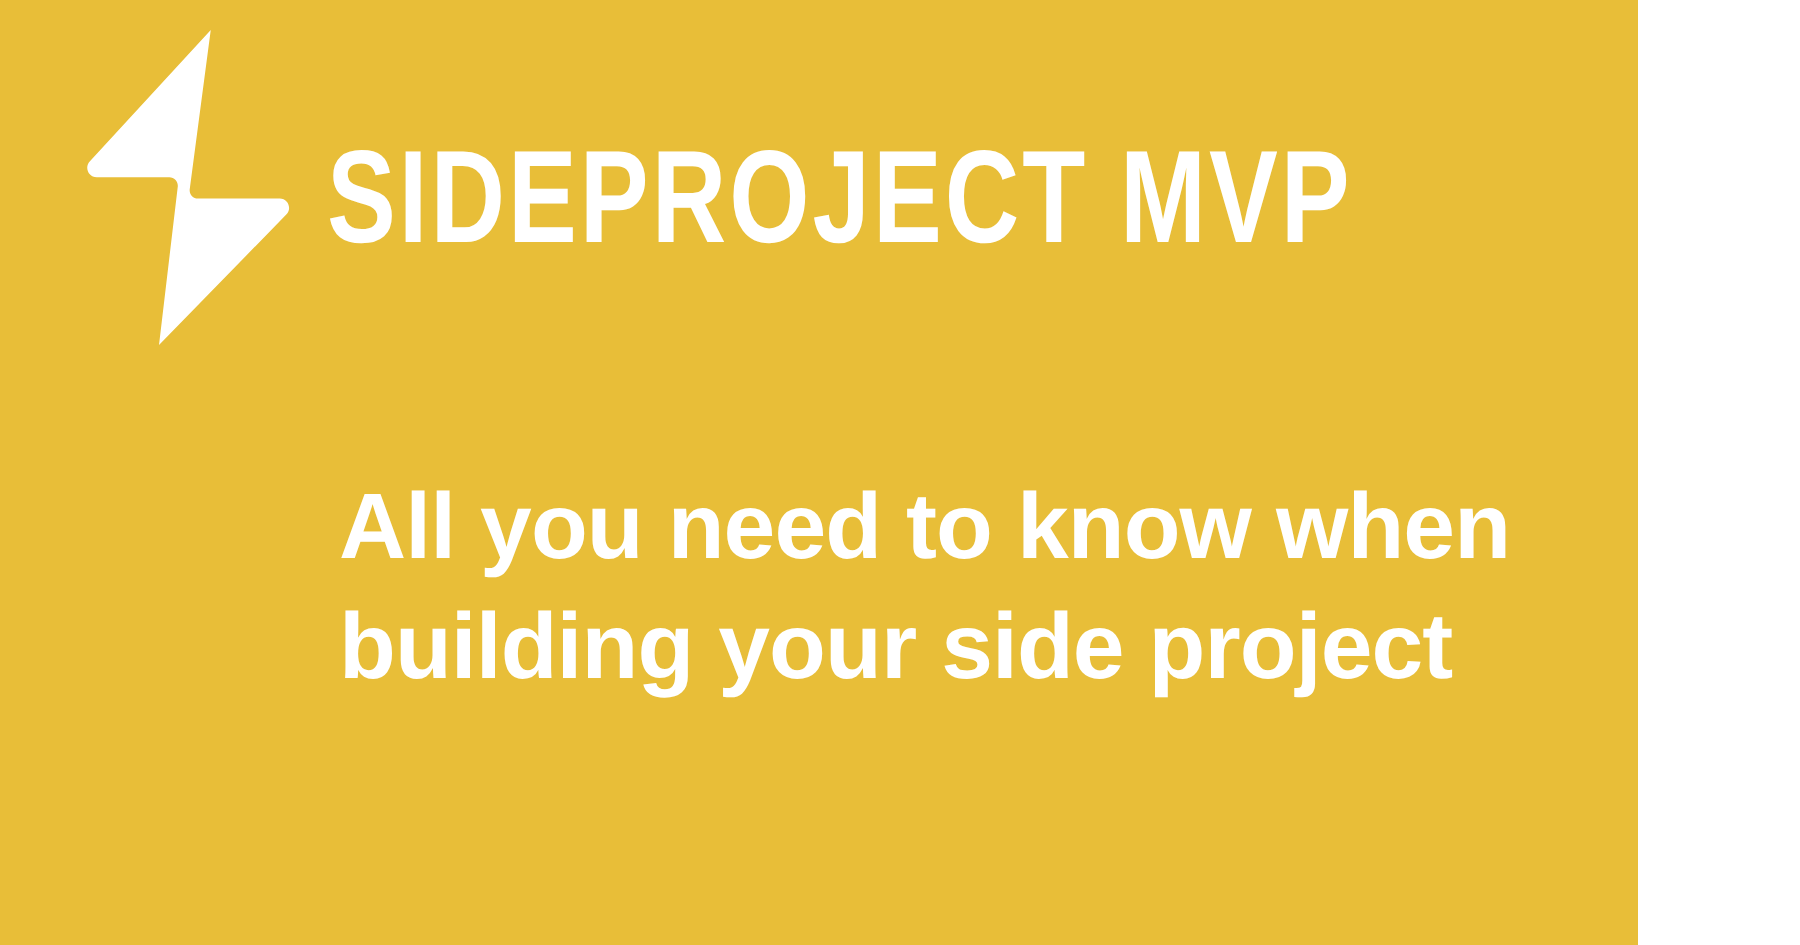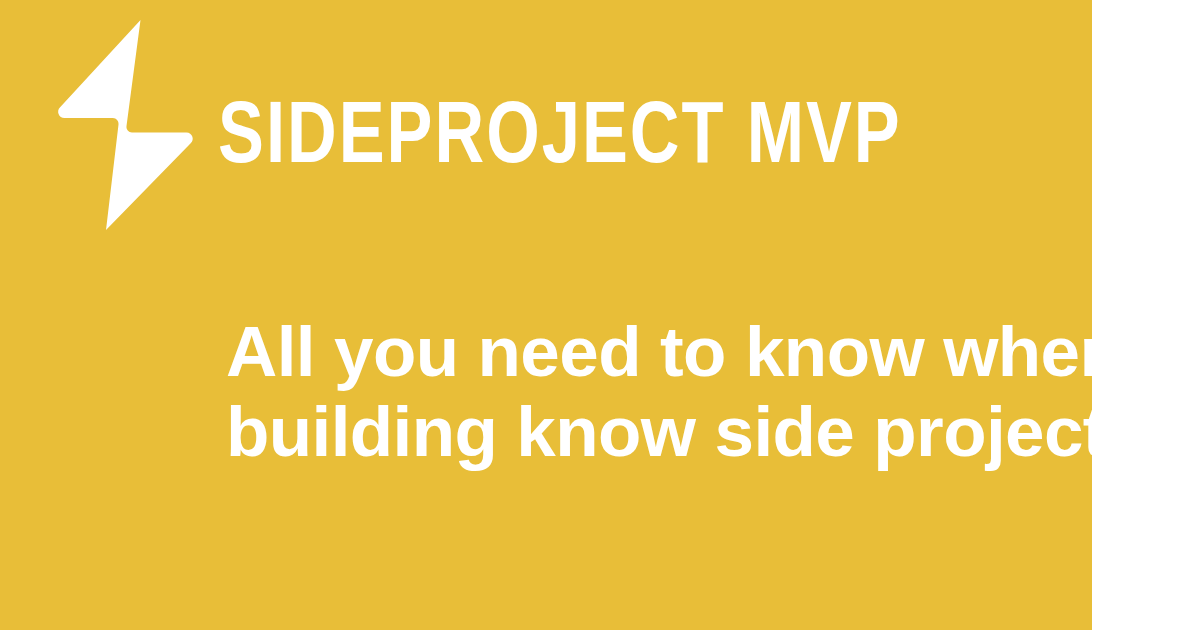--- a/index.html
+++ b/index.html
@@ -62,21 +62,21 @@
   #headline-block {
     position: absolute;
     left: 226px;
     top: 312px;
     width: 860px;
   }
 
   #headline {
     margin: 0;
     font-family: "Liberation Sans", "DejaVu Sans", sans-serif;
-    font-size: 71px;
+    font-size: 62px;
     line-height: 80px;
     font-weight: 700;
     color: #ffffff;
     letter-spacing: -0.6px;
     -webkit-font-smoothing: antialiased;
   }
   #headline .hl-line {
     display: block;
     white-space: nowrap;
   }
@@ -101,17 +101,17 @@
                C 4.8 104.1 2.0 97.2 6.1 93.3
                Z"></path>
     </svg>
 
     <div id="brand-wordmark" style="color: rgb(255, 255, 255);">SIDEPROJECT MVP</div>
   </div>
 
   <div id="headline-block">
     <h1 id="headline" style="color: rgb(255, 255, 255);">
       <span class="hl-line">All you need to know when</span>
-      <span class="hl-line">building know side project</span>
+      <span class="hl-line">building your side project</span>
     </h1>
   </div>
 
 </div>
 
 </body></html>

